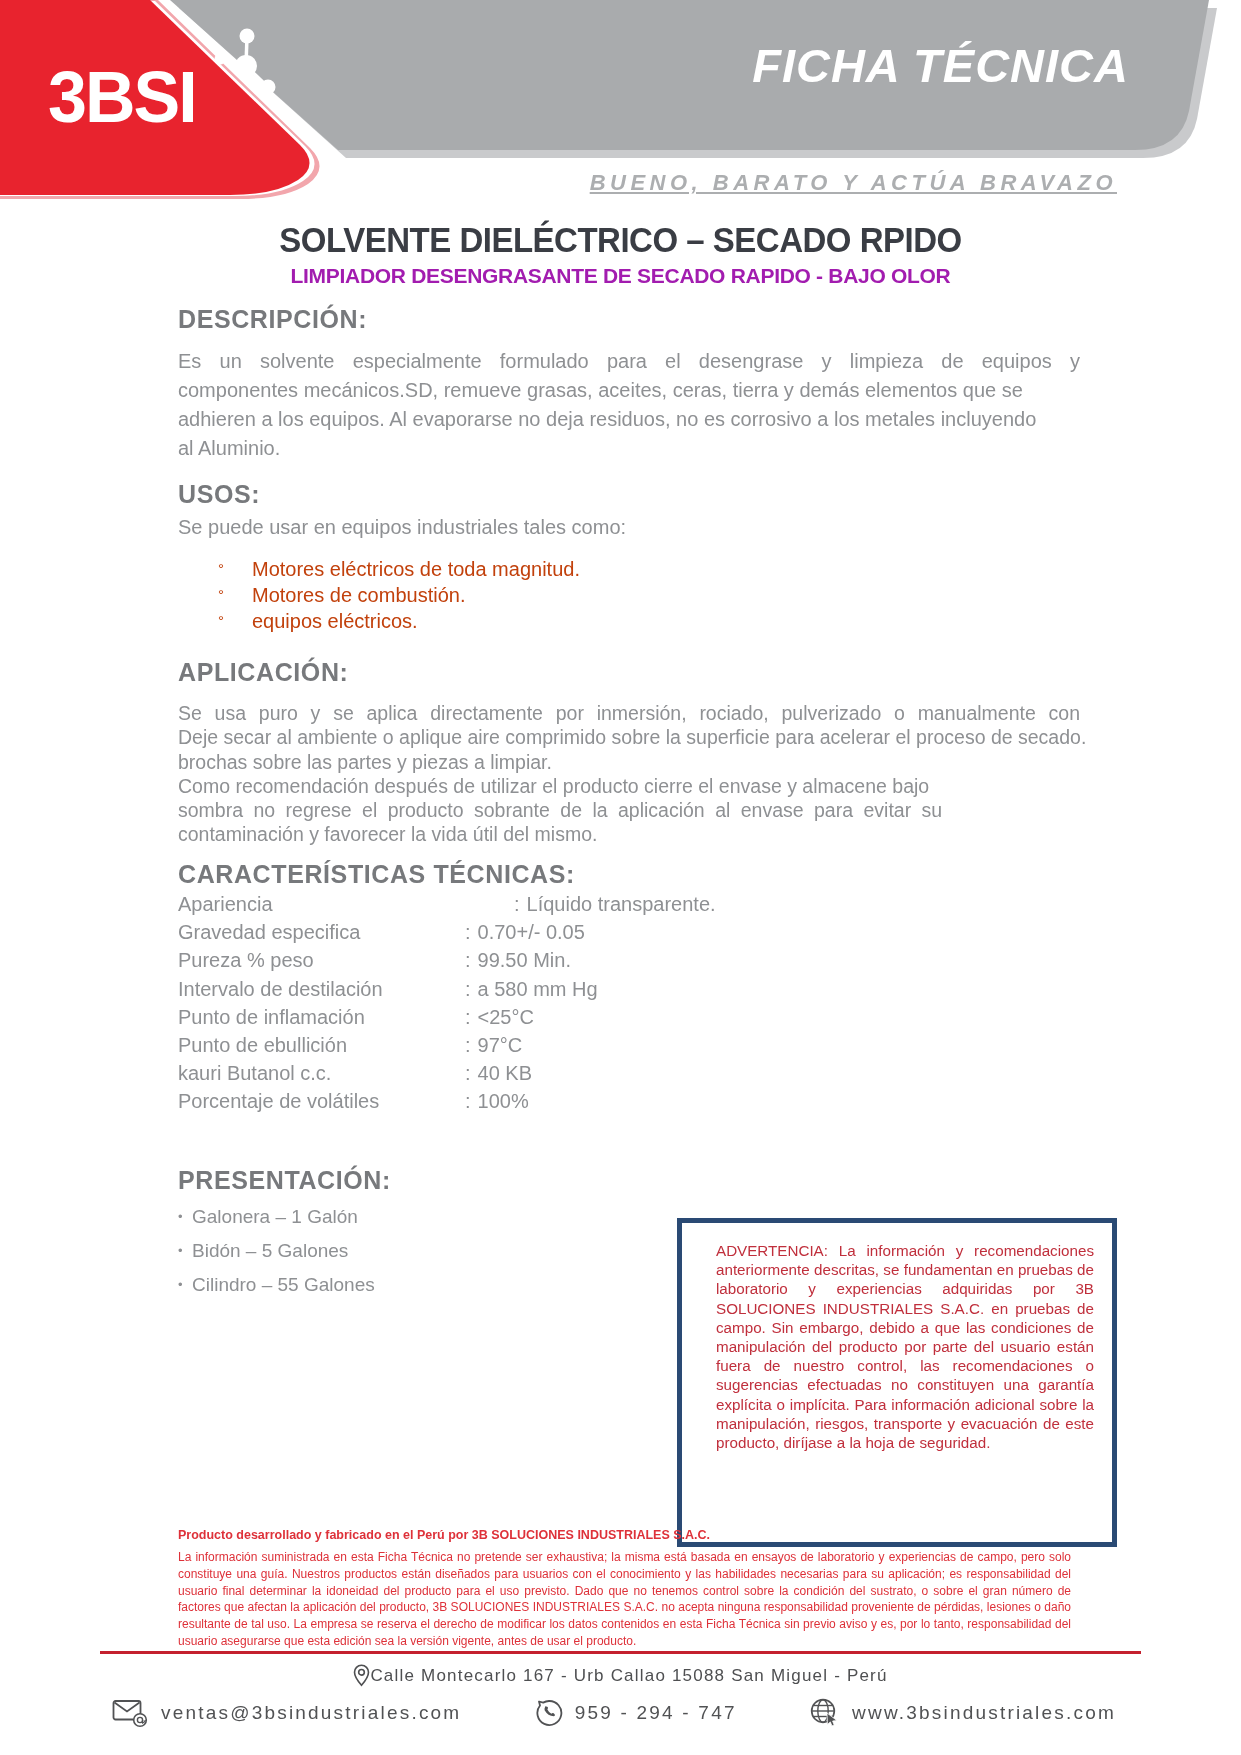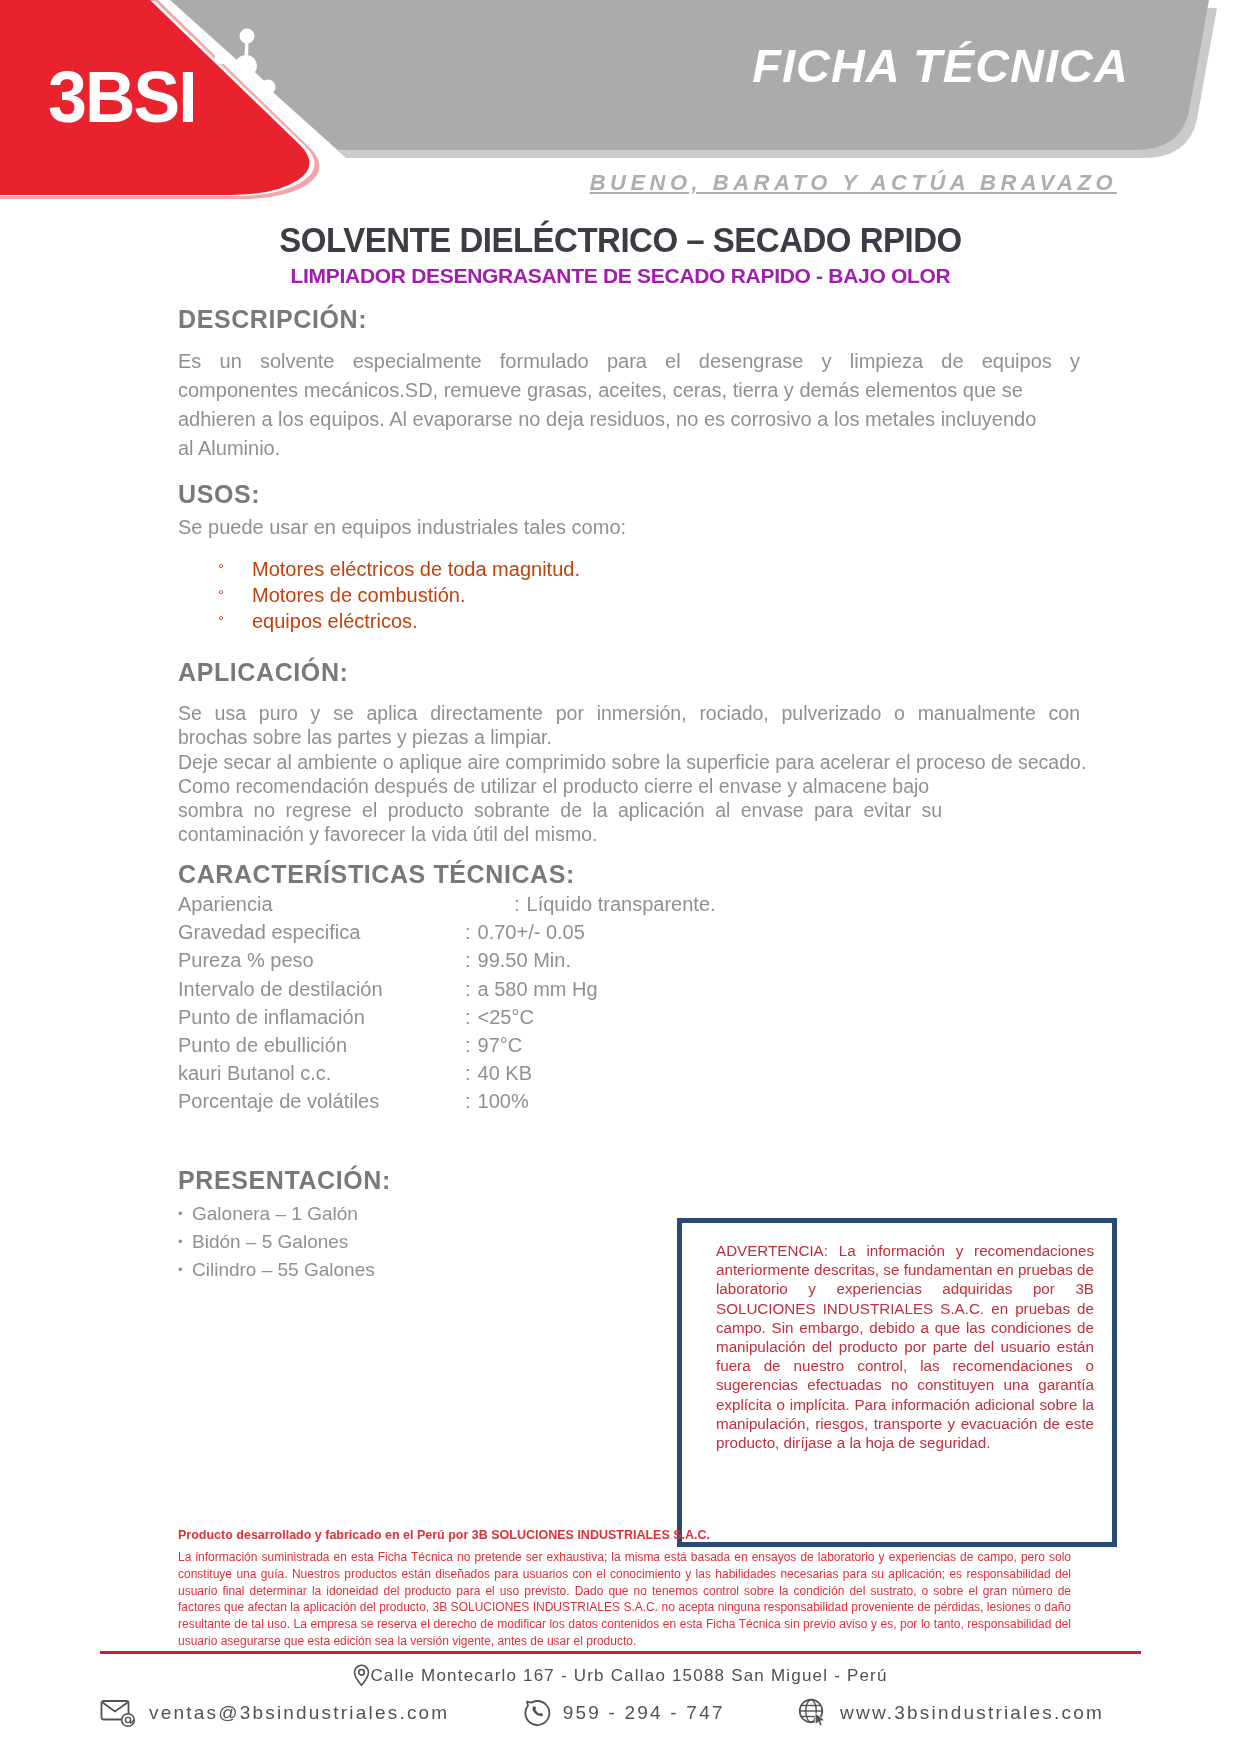--- a/index.html
+++ b/index.html
@@ -23,36 +23,36 @@
   .body-text{position:absolute;left:178px;width:902px;font-size:20px;color:#8E9093;}
   .line{white-space:nowrap;}
   .line.spread{white-space:normal;text-align:justify;text-align-last:justify;}
   .line.wide{word-spacing:5px;}
   .u-item{padding-left:40px;line-height:26px;color:#c2410c;font-size:20px;}
   .u-marker{display:inline-block;width:34px;font-size:15px;vertical-align:2px;}
   .spec-row{line-height:28.2px;font-size:20px;color:#8E9093;white-space:nowrap;}
   .spec-label{display:inline-block;width:287px;}
   .spec-row.wide-label .spec-label{width:336px;}
   .spec-sep{margin-right:7px;}
-  .p-item{line-height:28px;color:#8E9093;font-size:19px;}
+  .p-item{line-height:34px;color:#8E9093;font-size:19px;}
   .p-marker{display:inline-block;width:14px;font-size:13px;vertical-align:2px;}
   
   .adv-box{position:absolute;left:677px;top:1218px;width:440px;height:329px;box-sizing:border-box;
            border:5px solid #2A4A74;background:#fff;}
   .adv-text{margin:18px 18px 8px 34px;font-size:15.2px;line-height:19.2px;color:#C02F3C;
             text-align:justify;}
   
   .legal-intro{position:absolute;left:178px;top:1528px;font-size:12.5px;font-weight:bold;color:#DE3139;}
   .legal-body{position:absolute;left:178px;top:1549px;width:893px;font-size:12px;line-height:16.8px;
               color:#DE3139;text-align:justify;}
   .red-rule{position:absolute;left:100px;top:1651px;width:1041px;height:3px;background:#C4202E;}
   
   .addr-row{position:absolute;left:0;top:1664px;width:1241px;display:flex;justify-content:center;
             align-items:center;font-size:17px;color:#4E4F51;letter-spacing:1.2px;}
-  .contact-row{position:absolute;left:100px;top:1698px;width:1004px;display:flex;
+  .contact-row{position:absolute;left:112px;top:1698px;width:1004px;display:flex;
                justify-content:space-between;align-items:center;font-size:19px;color:#515254;
                letter-spacing:2.2px;}
   .contact-group{display:flex;align-items:center;gap:12px;}
   .icon{flex:0 0 auto;display:block;}
 </style>
 </head>
 <body>
 
 <div class="page">
 
@@ -95,22 +95,22 @@
   <div class="body-text" style="top:516px">Se puede usar en equipos industriales tales como:</div>
   <div class="body-text" style="top:556px">
     <div class="u-item"><span class="u-marker">°</span><span>Motores eléctricos de toda magnitud.</span></div>
     <div class="u-item"><span class="u-marker">°</span><span>Motores de combustión.</span></div>
     <div class="u-item"><span class="u-marker">°</span><span>equipos eléctricos.</span></div>
   </div>
 
   <div class="sec-h" style="top:658px">APLICACIÓN:</div>
   <div class="body-text" style="top:701px;line-height:24.3px;font-size:19.5px;">
     <div class="line spread">Se usa puro y se aplica directamente por inmersión, rociado, pulverizado o manualmente con</div>
+    <div class="line">Deje secar al ambiente o aplique aire comprimido sobre la superficie para acelerar el proceso de secado.</div>
     <div class="line">brochas sobre las partes y piezas a limpiar.</div>
-    <div class="line">Deje secar al ambiente o aplique aire comprimido sobre la superficie para acelerar el proceso de secado.</div>
     <div class="line">Como recomendación después de utilizar el producto cierre el envase y almacene bajo</div>
     <div class="line wide">sombra no regrese el producto sobrante de la aplicación al envase para evitar su</div>
     <div class="line">contaminación y favorecer la vida útil del mismo.</div>
   </div>
 
   <div class="sec-h" style="top:860px">CARACTERÍSTICAS TÉCNICAS:</div>
   <div class="body-text" style="top:890px">
     <div class="spec-row wide-label"><span class="spec-label">Apariencia</span><span class="spec-sep">:</span><span>Líquido transparente.</span></div>
     <div class="spec-row"><span class="spec-label">Gravedad especifica</span><span class="spec-sep">:</span><span>0.70+/- 0.05</span></div>
     <div class="spec-row"><span class="spec-label">Pureza % peso</span><span class="spec-sep">:</span><span>99.50 Min.</span></div>

